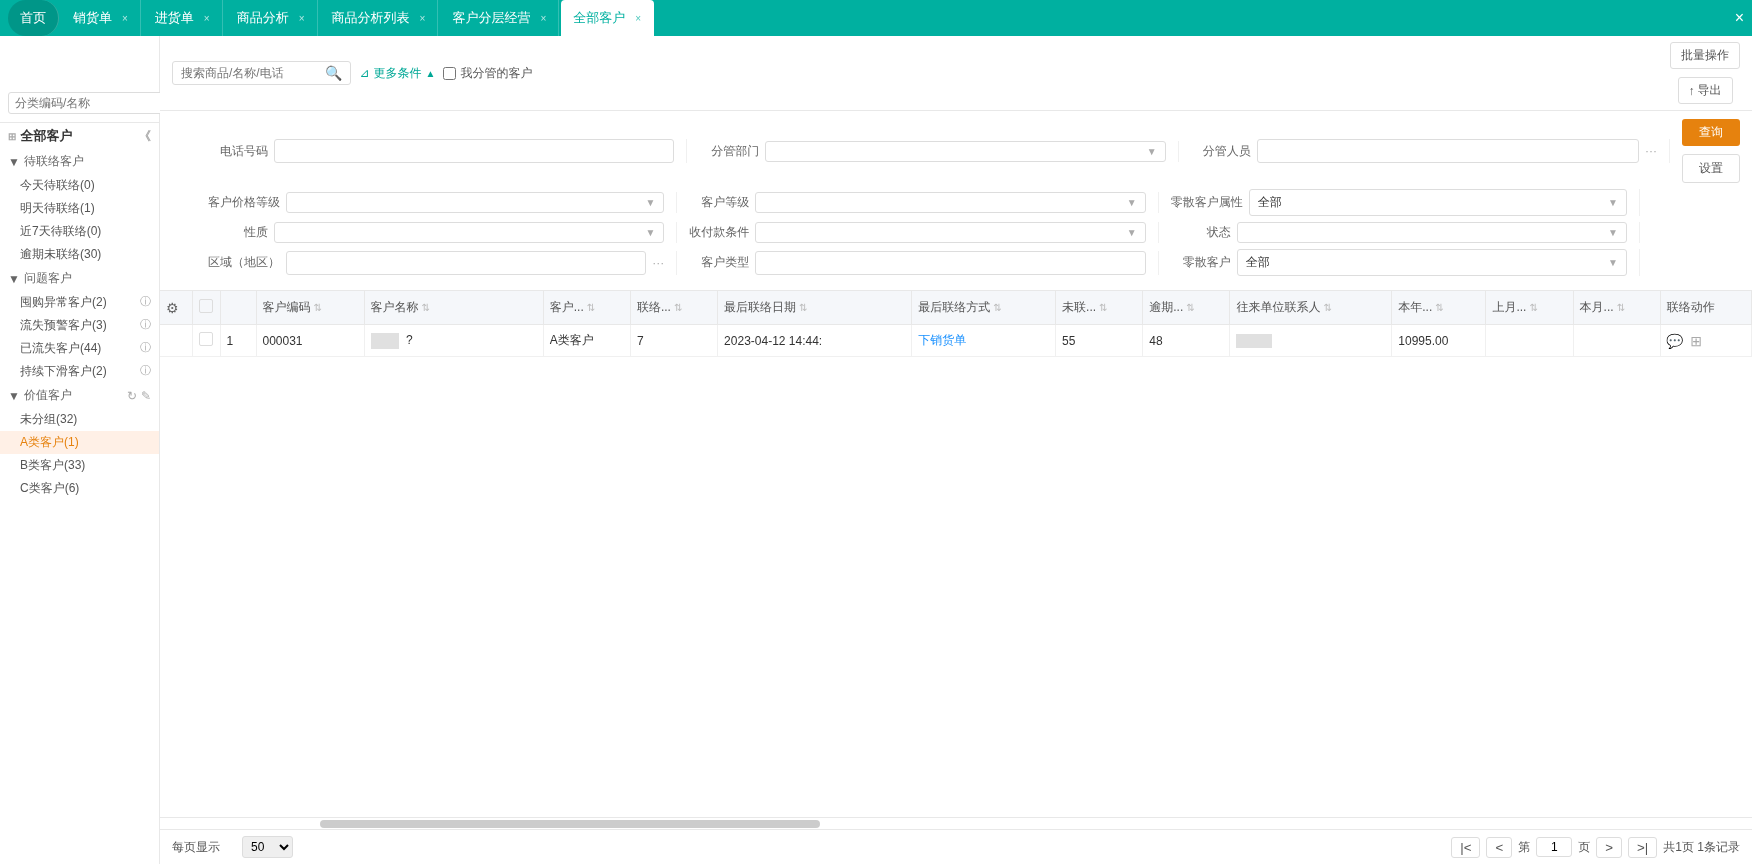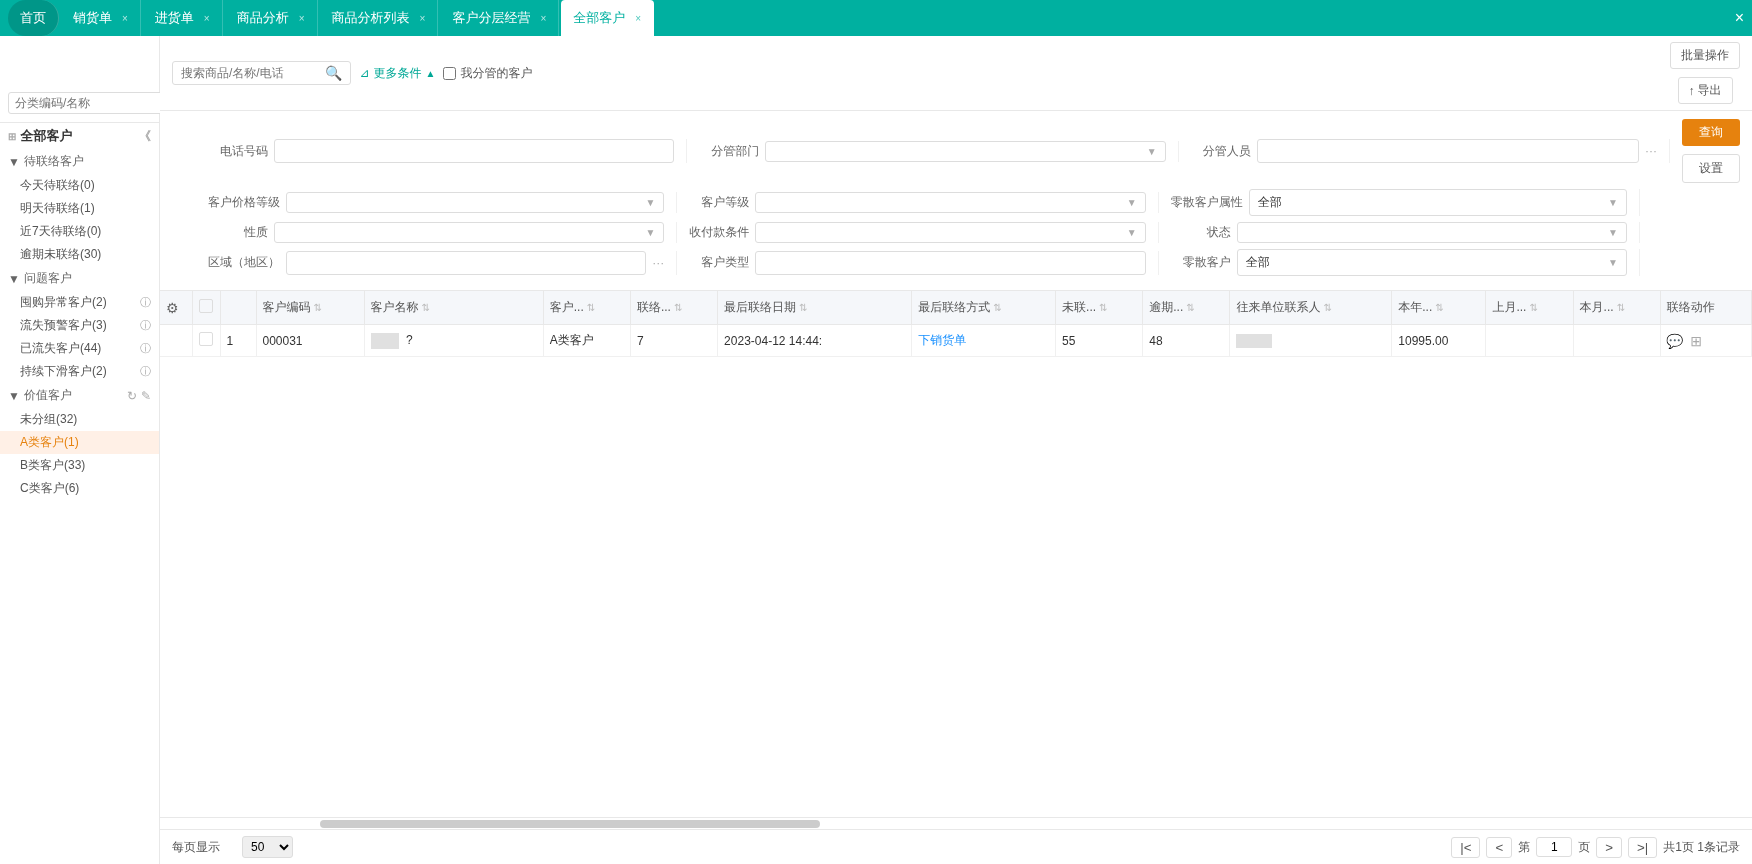--- a/index.html
+++ b/index.html
@@ -17,21 +17,21 @@
     .main-layout { display: flex; height: calc(864px - 36px); }
 
     
     .sidebar { width: 160px; background: #fff; border-right: 1px solid #e8e8e8; display: flex; flex-direction: column; flex-shrink: 0; }
     .sidebar-search { padding: 8px; border-bottom: 1px solid #e8e8e8; display: flex; align-items: center; gap: 4px; margin-top: 48px; }
     .sidebar-search input { flex: 1; border: 1px solid #ddd; border-radius: 3px; padding: 3px 6px; font-size: 12px; color: #999; }
     .sidebar-search .search-icon { color: #aaa; font-size: 14px; }
     .sidebar-header { display: flex; align-items: center; justify-content: space-between; font-weight: bold; font-size: 13px; color: #333; padding: 4px 8px; }
     .sidebar-collapse { font-size: 12px; color: #aaa; cursor: pointer; }
     .sidebar-group-title { display: flex; align-items: center; gap: 4px; padding: 4px 8px; font-size: 12px; color: #666; cursor: pointer; }
-    .sidebar-item { padding: 3px 8px 3px 20px; font-size: 12px; color: #555; cursor: pointer; display: flex; align-items: center; justify-content: space-between; }
+    .sidebar-item { padding: 3px 8px 3px 20px; font-size: 12px; color: #555; cursor: pointer; display: flex; align-items: flex-start; justify-content: space-between; }
     .sidebar-item.active { background: #fff0e6; color: #e6820e; }
     .sidebar-item .info-icon { color: #aaa; font-size: 11px; }
 
     
     .content { flex: 1; display: flex; flex-direction: column; overflow: hidden; }
 
     
     .filter-bar { background: #fff; padding: 6px 12px; border-bottom: 1px solid #e8e8e8; display: flex; align-items: center; gap: 8px; }
     .filter-search { display: flex; align-items: center; border: 1px solid #ddd; border-radius: 3px; padding: 3px 8px; gap: 4px; }
     .filter-search input { border: none; outline: none; font-size: 12px; width: 140px; color: #999; }

